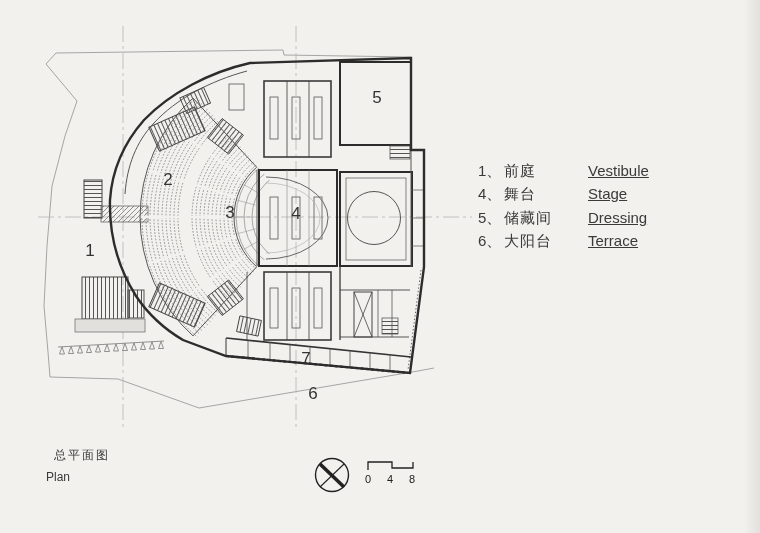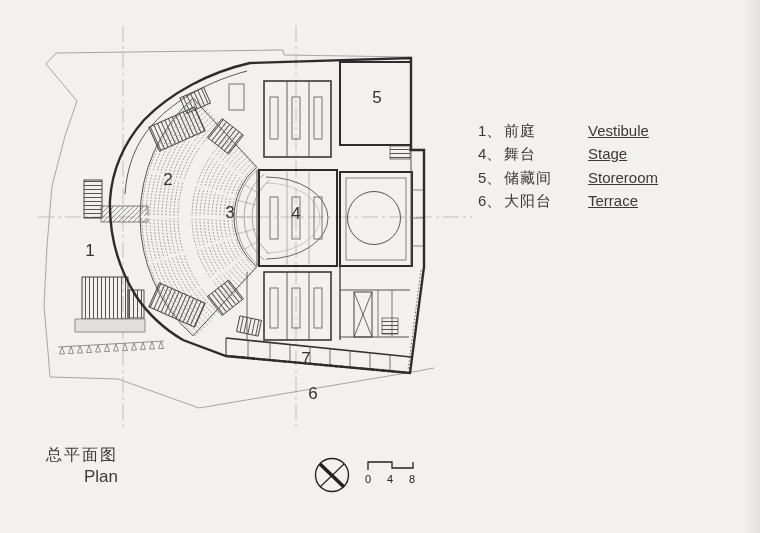--- a/index.html
+++ b/index.html
@@ -4,26 +4,26 @@
 <style>
   html,body{margin:0;padding:0;}
   body{width:760px;height:533px;background:#f2f1ee;position:relative;overflow:hidden;
        font-family:"Liberation Sans","DejaVu Sans",sans-serif;color:#3a3a3a;}
   #stage-area{position:absolute;left:0;top:0;width:760px;height:533px;}
   svg{display:block;}
   
   .legend{position:absolute;left:478px;top:119px;}
   .legend-row{height:23.4px;line-height:23.4px;font-size:15px;white-space:nowrap;}
   .legend-num{display:inline-block;width:26px;}
-  .legend-zh{display:inline-block;width:84px;letter-spacing:1px;}
+  .legend-zh{display:inline-block;width:84px;letter-spacing:1px;margin-top:40px;}
   .legend-en{display:inline-block;text-decoration:underline;}
   
   .title-block{position:absolute;left:46px;top:444px;}
-  .title-zh{font-size:16px;letter-spacing:2px;line-height:22px;}
-  .title-en{font-size:17px;line-height:22px;text-align:right;}
+  .title-zh{font-size:12px;letter-spacing:2px;line-height:22px;margin-left:8px;}
+  .title-en{font-size:12px;line-height:22px;}
   
   .edge-shade{position:absolute;right:0;top:0;width:16px;height:533px;
       background:linear-gradient(to right,rgba(0,0,0,0),rgba(0,0,0,0.07));pointer-events:none;}
   text{font-family:"Liberation Sans","DejaVu Sans",sans-serif;}
 </style>
 </head>
 <body>
 
 <div id="stage-area">
 
@@ -241,21 +241,21 @@
 </svg>
 
 <div class="legend">
   <div class="legend-row">
     <span class="legend-num">1、</span><span class="legend-zh">前庭</span><span class="legend-en">Vestibule</span>
   </div>
   <div class="legend-row">
     <span class="legend-num">4、</span><span class="legend-zh">舞台</span><span class="legend-en">Stage</span>
   </div>
   <div class="legend-row">
-    <span class="legend-num">5、</span><span class="legend-zh">储藏间</span><span class="legend-en">Storeroom</span>
+    <span class="legend-num">5、</span><span class="legend-zh">储藏间</span><span class="legend-en">Dressing</span>
   </div>
   <div class="legend-row">
     <span class="legend-num">6、</span><span class="legend-zh">大阳台</span><span class="legend-en">Terrace</span>
   </div>
 </div>
 
 <div class="title-block">
   <div class="title-zh">总平面图</div>
   <div class="title-en">Plan</div>
 </div>

